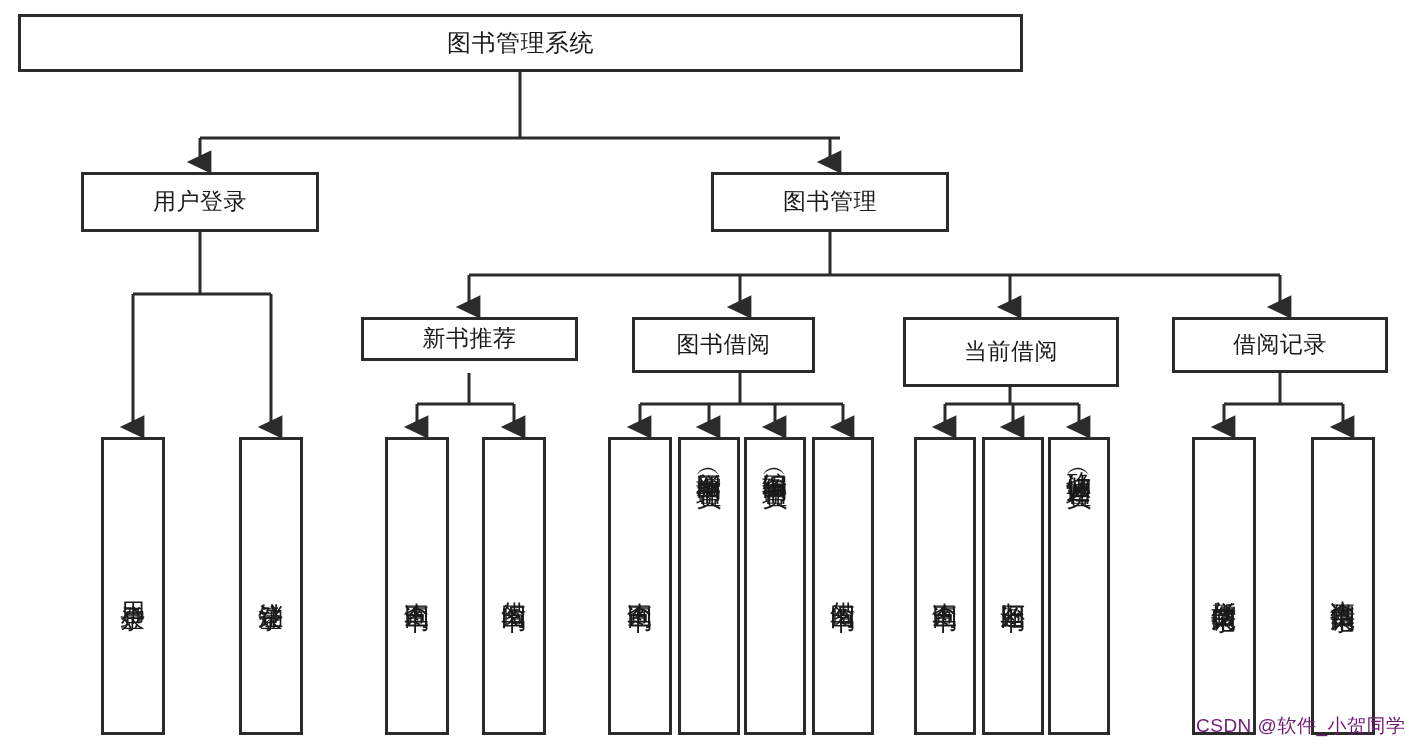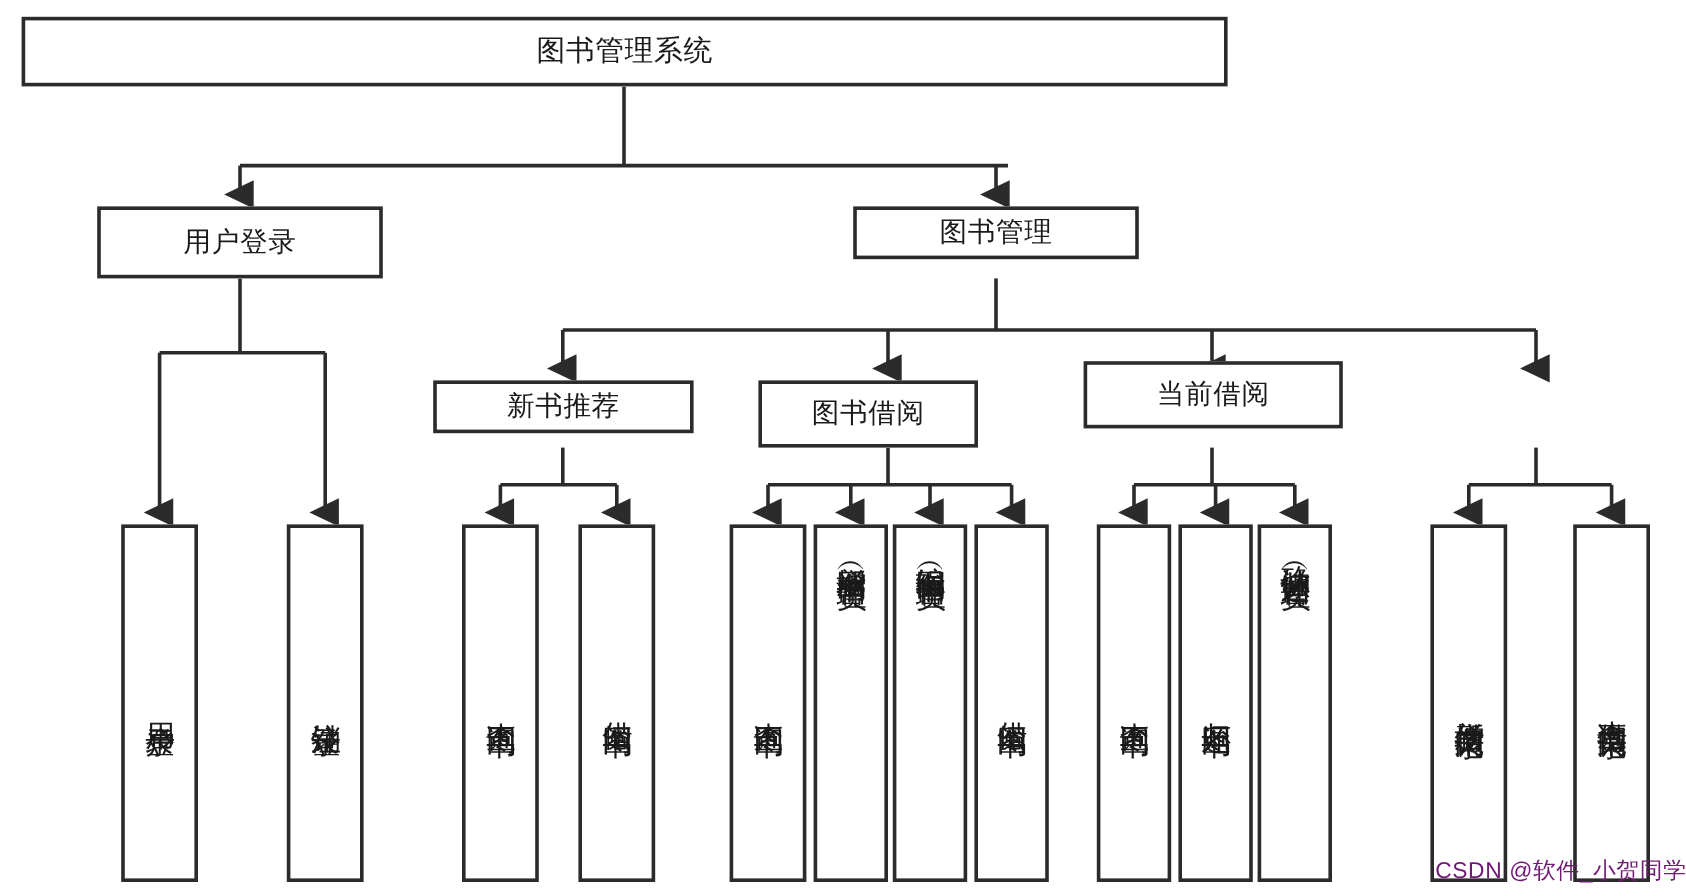--- a/index.html
+++ b/index.html
@@ -133,32 +133,35 @@
     </g>
   </svg>
 
   <div class="node horiz root" style="left:18px; top:14px; width:1005px; height:58px;">
     <span class="label">图书管理系统</span>
   </div>
 
   <div class="node horiz" style="left:81px; top:172px; width:238px; height:60px;">
     <span class="label">用户登录</span>
   </div>
-  <div class="node horiz" style="left:711px; top:172px; width:238px; height:44px;">
+  <div class="node horiz" style="left:711px; top:172px; width:238px; height:60px;">
     <span class="label">图书管理</span>
   </div>
 
   <div class="node horiz" style="left:361px; top:317px; width:217px; height:44px;">
     <span class="label">新书推荐</span>
   </div>
   <div class="node horiz" style="left:632px; top:317px; width:183px; height:56px;">
     <span class="label">图书借阅</span>
   </div>
-  <div class="node horiz" style="left:903px; top:301px; width:216px; height:56px;">
+  <div class="node horiz" style="left:903px; top:317px; width:216px; height:70px;">
     <span class="label">当前借阅</span>
+  </div>
+  <div class="node horiz" style="left:1172px; top:317px; width:216px; height:56px;">
+    <span class="label">借阅记录</span>
   </div>
 
   <div class="node vert centered" style="left:101px; top:437px; width:64px; height:298px;">
     <span class="label">用户登录</span>
   </div>
   <div class="node vert centered" style="left:239px; top:437px; width:64px; height:298px;">
     <span class="label">注销登录</span>
   </div>
 
   <div class="node vert centered" style="left:385px; top:437px; width:64px; height:298px;">

